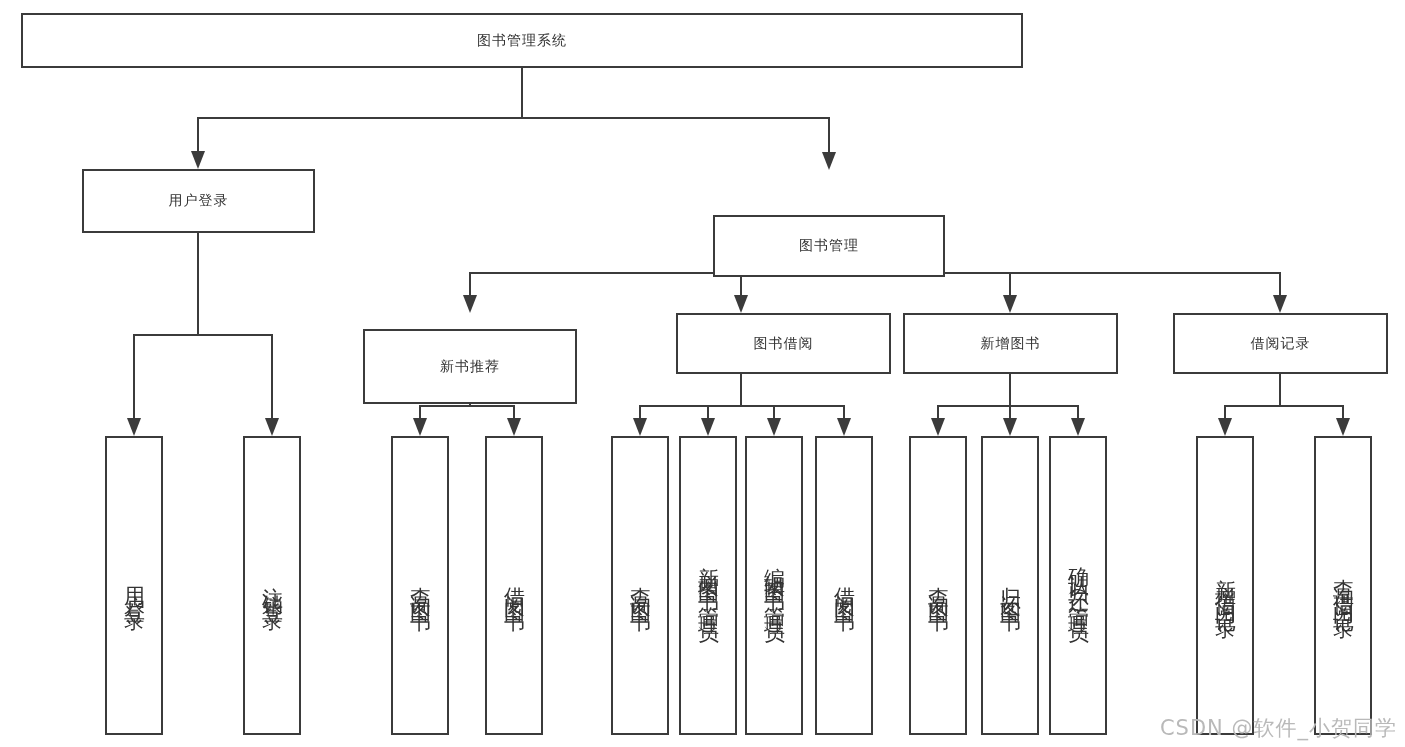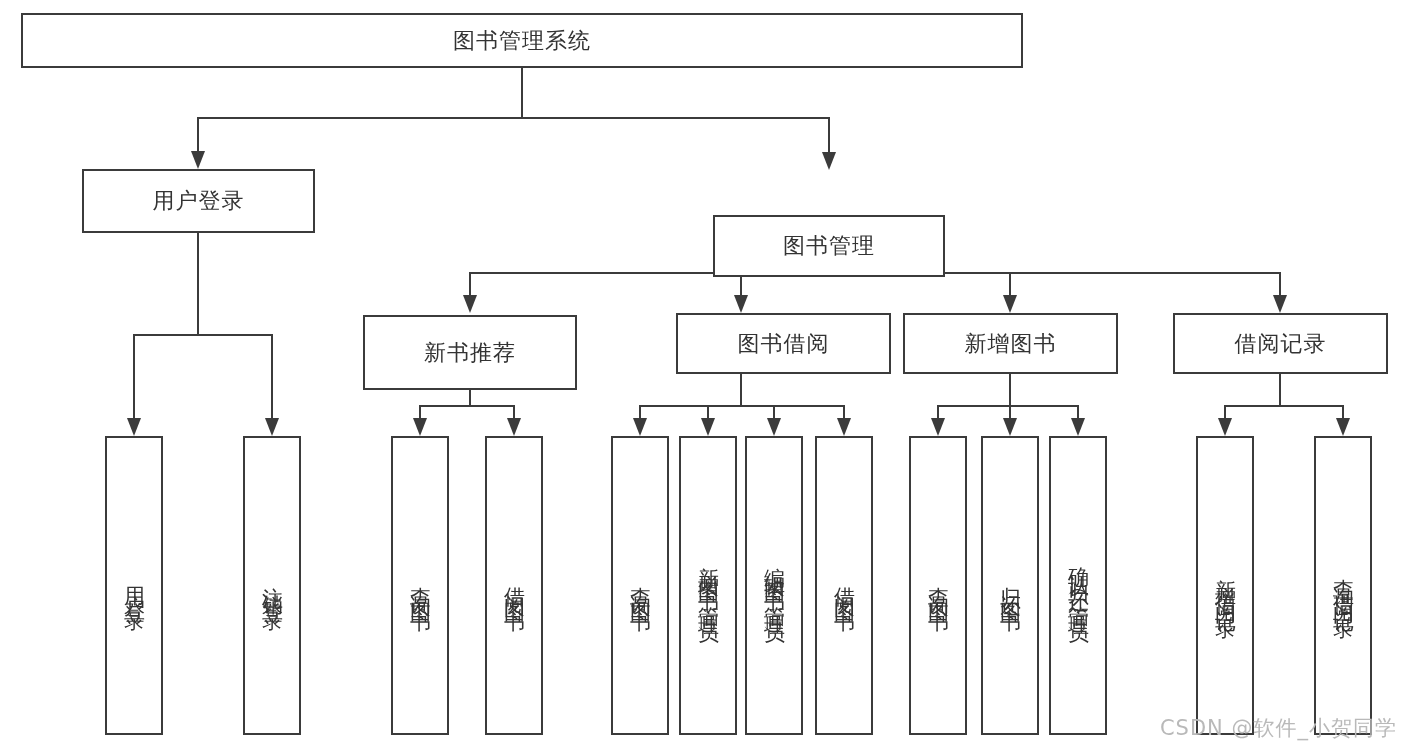--- a/index.html
+++ b/index.html
@@ -12,21 +12,21 @@
   }
   .node{
     position:absolute;
     box-sizing:border-box;
     border:2px solid var(--line,#3b3b3b);
     background:#ffffff;
     color:var(--text,#333333);
     display:flex;align-items:center;justify-content:center;
     text-align:center;
   }
-  .node.h{font-size:22px;letter-spacing:1px;}
+  .node.h{font-size:14px;letter-spacing:1px;}
   .node.v{
     font-size:21px;
     writing-mode:vertical-rl;
     text-orientation:mixed;
     letter-spacing:8px;
     line-height:1;
     padding:4px 0;
   }
   .seg{position:absolute;background:var(--line,#3b3b3b);}
   .arrowhead{
@@ -99,21 +99,21 @@
       <div class="arrowhead" style="left: 931px; top: 418px;"></div>
       <div class="arrowhead" style="left: 1003px; top: 418px;"></div>
       <div class="arrowhead" style="left: 1071px; top: 418px;"></div>
       <div class="arrowhead" style="left: 1218px; top: 418px;"></div>
       <div class="arrowhead" style="left: 1336px; top: 418px;"></div>
     </div>
   <div id="nodes">
       <div class="node h" style="left: 21px; top: 13px; width: 1002px; height: 55px;">图书管理系统</div>
       <div class="node h" style="left: 82px; top: 169px; width: 233px; height: 64px;">用户登录</div>
       <div class="node h" style="left: 713px; top: 170px; width: 232px; height: 62px; margin-top: 45px;">图书管理</div>
-      <div class="node h" style="left: 363px; top: 315px; width: 214px; height: 75px;">新书推荐</div>
+      <div class="node h" style="left: 363px; top: 329px; width: 214px; height: 75px;">新书推荐</div>
       <div class="node h" style="left: 634px; top: 313px; width: 215px; height: 61px; margin-left: 42px;">图书借阅</div>
       <div class="node h" style="left: 903px; top: 313px; width: 215px; height: 61px;">新增图书</div>
       <div class="node h" style="left: 1173px; top: 313px; width: 215px; height: 61px;">借阅记录</div>
       <div class="node v" style="left: 105px; top: 436px; width: 58px; height: 299px;">用户登录</div>
       <div class="node v" style="left: 243px; top: 436px; width: 58px; height: 299px;">注销登录</div>
       <div class="node v" style="left: 391px; top: 436px; width: 58px; height: 299px;">查询图书</div>
       <div class="node v" style="left: 485px; top: 436px; width: 58px; height: 299px;">借阅图书</div>
       <div class="node v" style="left: 611px; top: 436px; width: 58px; height: 299px;">查询图书</div>
       <div class="node v" style="left: 679px; top: 436px; width: 58px; height: 299px;">新增图书（管理员）</div>
       <div class="node v" style="left: 745px; top: 436px; width: 58px; height: 299px;">编辑图书（管理员）</div>

